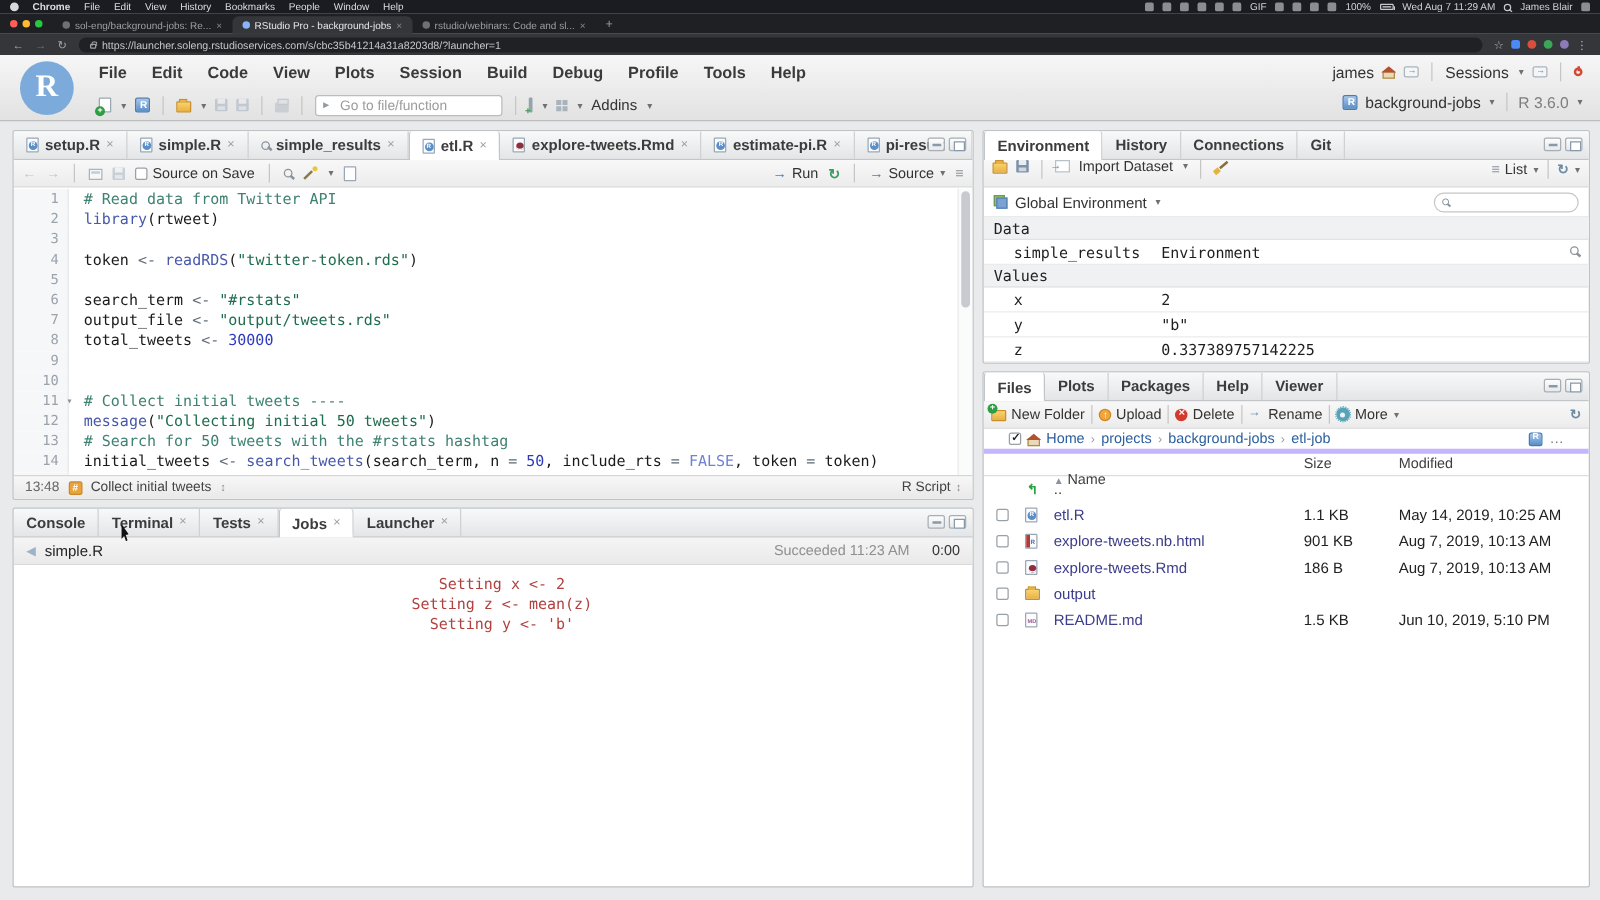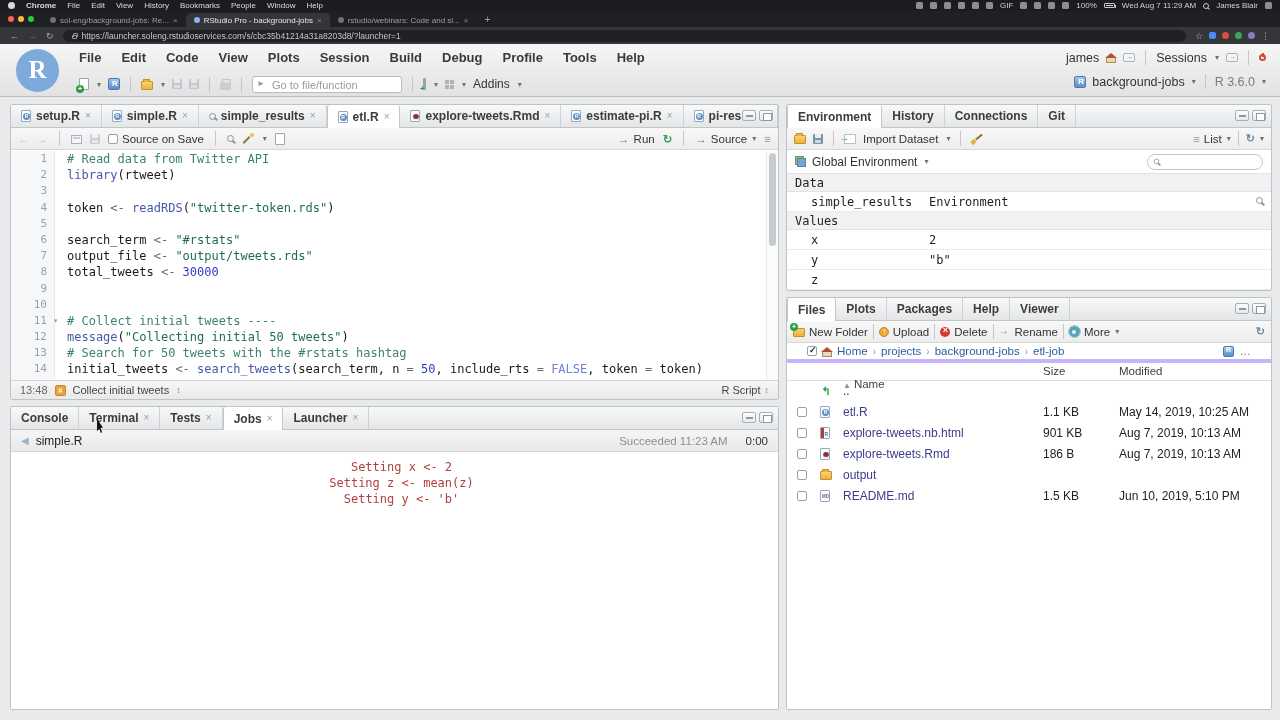--- a/index.html
+++ b/index.html
@@ -162,21 +162,21 @@
   .updn{font-size:9px;color:#888;}
 
   
   .jobrow{height:22px;background:linear-gradient(#f5f5f5,#e9e9e9);border-bottom:1px solid #d9d9d9;display:flex;align-items:center;gap:7px;padding:0 10px;font-size:12px;color:#222;}
   .jobrow .right{margin-left:auto;display:flex;gap:18px;align-items:center;}
   .job-status{color:#8f8f8f;font-size:11.5px;}
   .job-time{color:#333;font-size:11.5px;}
   #job-output{padding:7px 0 0 14px;font-family:"DejaVu Sans Mono",monospace;font-size:12px;line-height:16px;color:#b0413e;text-align:center;}
 
   
-  .envtb{height:22px;background:linear-gradient(#f8f8f8,#ececec);border-bottom:1px solid #d7d7d7;display:flex;align-items:center;gap:7px;padding:0 7px;font-size:11.5px;color:#333;}
+  .envtb{height:22px;background:linear-gradient(#f8f8f8,#ececec);border-bottom:1px solid #d7d7d7;display:flex;align-items:flex-start;gap:7px;padding:0 7px;font-size:11.5px;color:#333;}
   .scoperow{height:24px;display:flex;align-items:center;gap:6px;padding:0 8px;border-bottom:1px solid #e3e3e3;font-size:12px;color:#333;}
   #env-search{margin-left:auto;width:116px;height:16px;border:1px solid #c6c6c6;border-radius:8px;background:#fff;position:relative;display:flex;align-items:center;padding-left:18px;}
   #env-search .ic-lens{position:absolute;left:5px;top:3px;transform:scale(.8);}
   .env-sec{height:18px;line-height:18px;background:#f0f1f2;border-bottom:1px solid #e2e2e2;padding-left:8px;font-size:12px;color:#222;font-family:"DejaVu Sans Mono",monospace;}
   .env-row{height:20px;line-height:20px;display:flex;border-bottom:1px solid #ebebeb;font-family:"DejaVu Sans Mono",monospace;font-size:12px;color:#1e1e1e;position:relative;}
   .env-name{flex:0 0 142px;padding-left:24px;overflow:hidden;}
   .env-val{flex:1;}
   .env-view{position:absolute;right:8px;top:5px;}
 
   
@@ -584,20 +584,21 @@
       <div class="env-row">
         <span class="env-name">x</span>
         <span class="env-val">2</span>
       </div>
       <div class="env-row">
         <span class="env-name">y</span>
         <span class="env-val">"b"</span>
       </div>
       <div class="env-row">
         <span class="env-name">z</span>
+        <span class="env-val">0.337389757142225</span>
       </div>
     </div>
 </div>
 
 <div id="pane-files" class="pane">
   <div class="tabbar" id="ftabs">
 
   <div class="ptab active">Files</div>
       <div class="ptab">Plots</div>
       <div class="ptab">Packages</div>

